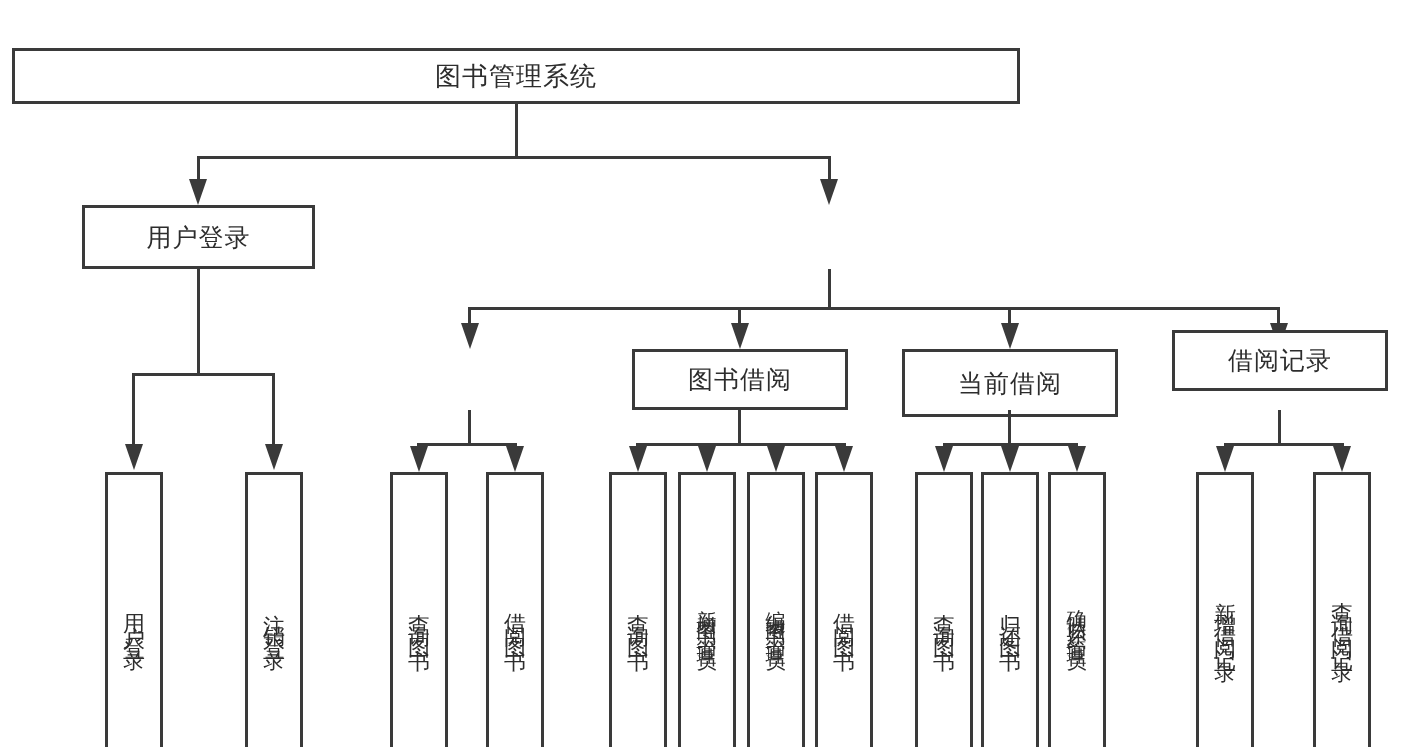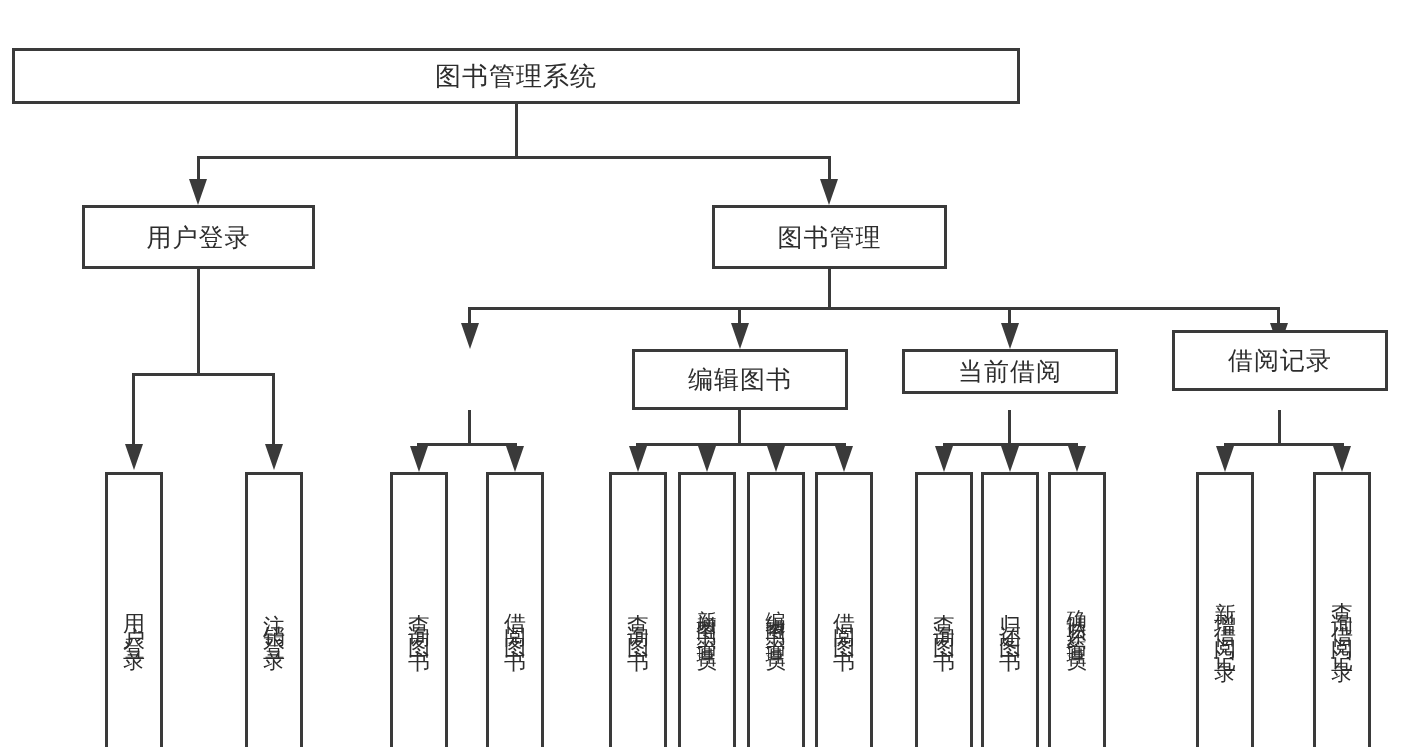--- a/index.html
+++ b/index.html
@@ -49,46 +49,43 @@
   <div class="vl" style="left:515px;top:68px;height:52px"></div>
   <div class="hl" style="left:197px;top:120px;width:634px"></div>
   <div class="vl" style="left:197px;top:120px;height:26px"></div>
   <div class="vl" style="left:828px;top:120px;height:26px"></div>
   <div class="ar" style="left:189px;top:143px"></div>
   <div class="ar" style="left:820px;top:143px"></div>
 
   <div class="box" style="left:82px;top:169px;width:233px;height:64px">
     <span class="hlabel">用户登录</span>
   </div>
-  <div class="box" style="left:712px;top:169px;width:235px;height:64px">
-    <span class="hlabel">图书管理</span>
-  </div>
 
   <div class="vl" style="left:197px;top:233px;height:104px"></div>
   <div class="hl" style="left:132px;top:337px;width:143px"></div>
   <div class="vl" style="left:132px;top:337px;height:72px"></div>
   <div class="vl" style="left:272px;top:337px;height:72px"></div>
   <div class="ar" style="left:125px;top:408px"></div>
   <div class="ar" style="left:265px;top:408px"></div>
 
   <div class="vl" style="left:828px;top:233px;height:38px"></div>
   <div class="hl" style="left:468px;top:271px;width:812px"></div>
   <div class="vl" style="left:468px;top:271px;height:19px"></div>
   <div class="vl" style="left:738px;top:271px;height:19px"></div>
   <div class="vl" style="left:1008px;top:271px;height:19px"></div>
   <div class="vl" style="left:1277px;top:271px;height:19px"></div>
   <div class="ar" style="left:461px;top:287px"></div>
   <div class="ar" style="left:731px;top:287px"></div>
   <div class="ar" style="left:1001px;top:287px"></div>
   <div class="ar" style="left:1270px;top:287px"></div>
 
   <div class="box" style="left:632px;top:313px;width:216px;height:61px">
-    <span class="hlabel">编辑图书</span>
+    <span class="hlabel">图书借阅</span>
   </div>
-  <div class="box" style="left:902px;top:313px;width:216px;height:45px">
+  <div class="box" style="left:902px;top:313px;width:216px;height:68px">
     <span class="hlabel">当前借阅</span>
   </div>
   <div class="box" style="left:1172px;top:294px;width:216px;height:61px">
     <span class="hlabel">借阅记录</span>
   </div>
 
   <div class="vl" style="left:468px;top:374px;height:33px"></div>
   <div class="hl" style="left:417px;top:407px;width:100px"></div>
   <div class="ar" style="left:410px;top:410px"></div>
   <div class="ar" style="left:506px;top:410px"></div>

